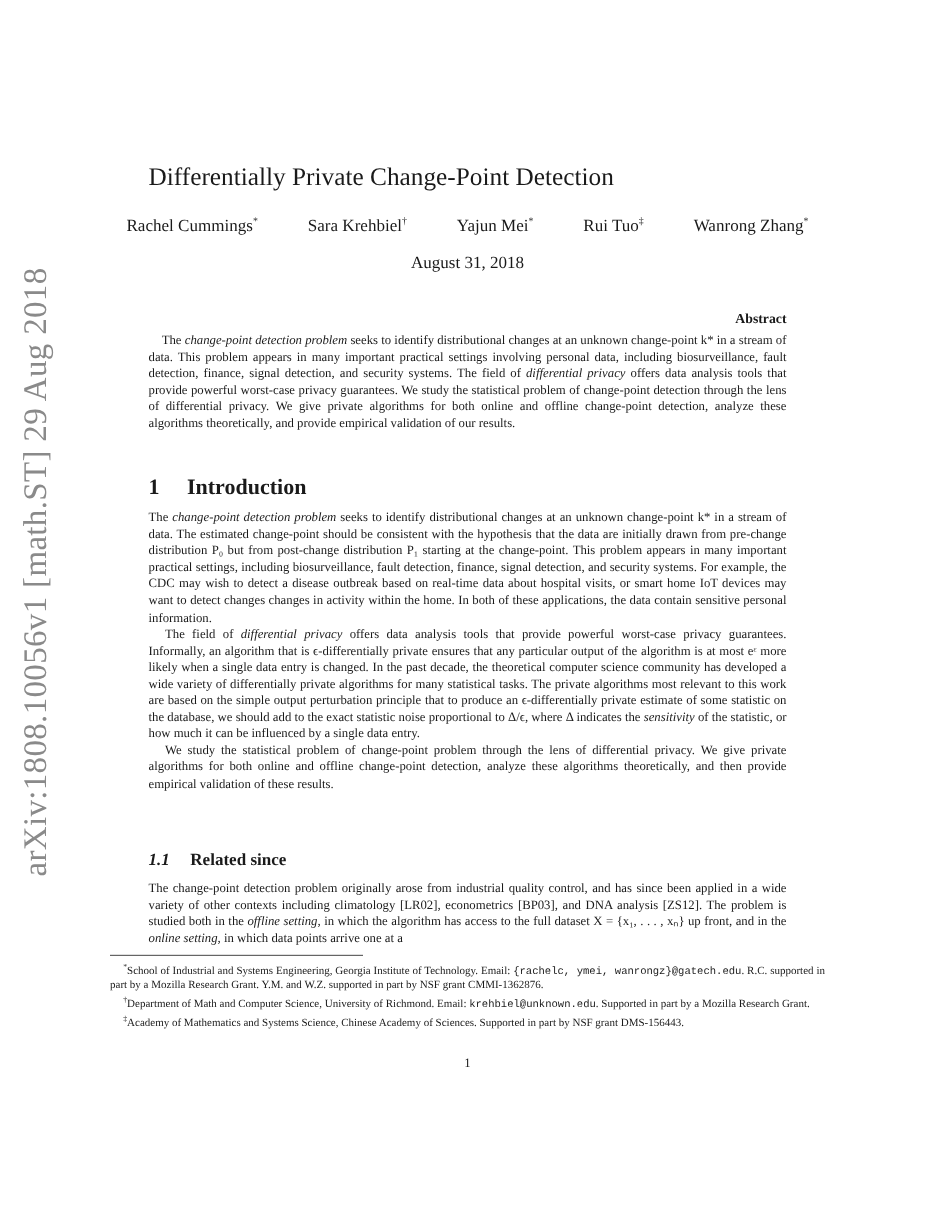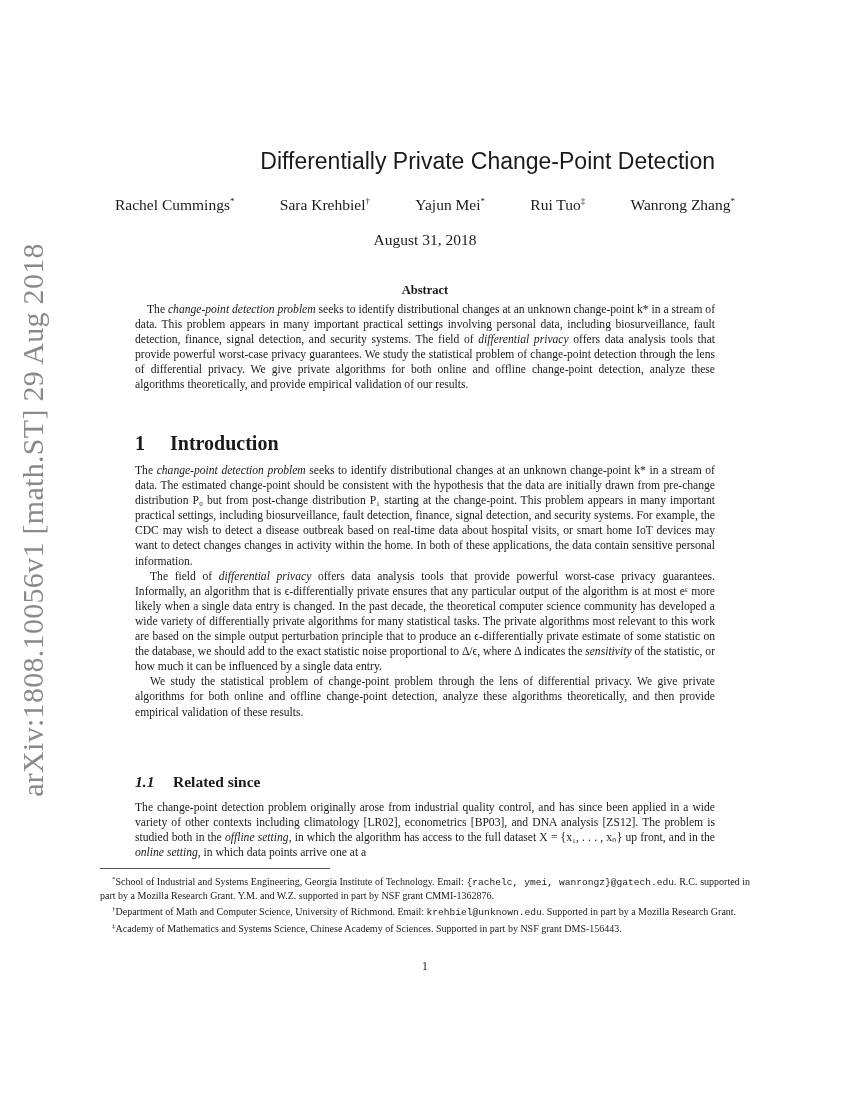--- a/index.html
+++ b/index.html
@@ -21,38 +21,38 @@
       font-family: "Liberation Serif", serif;
       font-size: 30px;
       color: #8a8a8a;
       letter-spacing: 0.3px;
     }
     .page {
       position: absolute; left: 135px; top: 0; width: 580px;
     }
     .title {
       position: absolute; left: 0; width: 580px; top: 148px;
-      text-align: right;
-      font-family: Liberation Sans, sans-serif;
+      text-align: left;
+      font-family: Liberation Serif, serif;
       font-size: 23px; color: #1a1a1a;
     }
     .authors {
       position: absolute; left: -20px; width: 620px; top: 196px;
       display: flex; justify-content: space-between;
       font-family: "Liberation Serif", serif;
       font-size: 15.5px;
     }
     .authors sup { font-size: 9px; }
     .date {
       position: absolute; left: 0; width: 580px; top: 231px;
       text-align: center; font-family: "Liberation Serif", serif; font-size: 15.5px;
     }
     .abstract-title {
       position: absolute; left: 0; width: 580px; top: 283px;
-      text-align: center; font-family: "Liberation Serif", serif;
+      text-align: right; font-family: "Liberation Serif", serif;
       font-weight: bold; font-size: 12.5px;
     }
     .abstract {
       position: absolute; left: 0; width: 580px; top: 302px;
       font-family: "Liberation Serif", serif; font-size: 11.6px;
       line-height: 15.1px; text-align: justify;
       text-indent: 12px;
     }
     .sec-title {
       position: absolute; left: 0; top: 432px;

